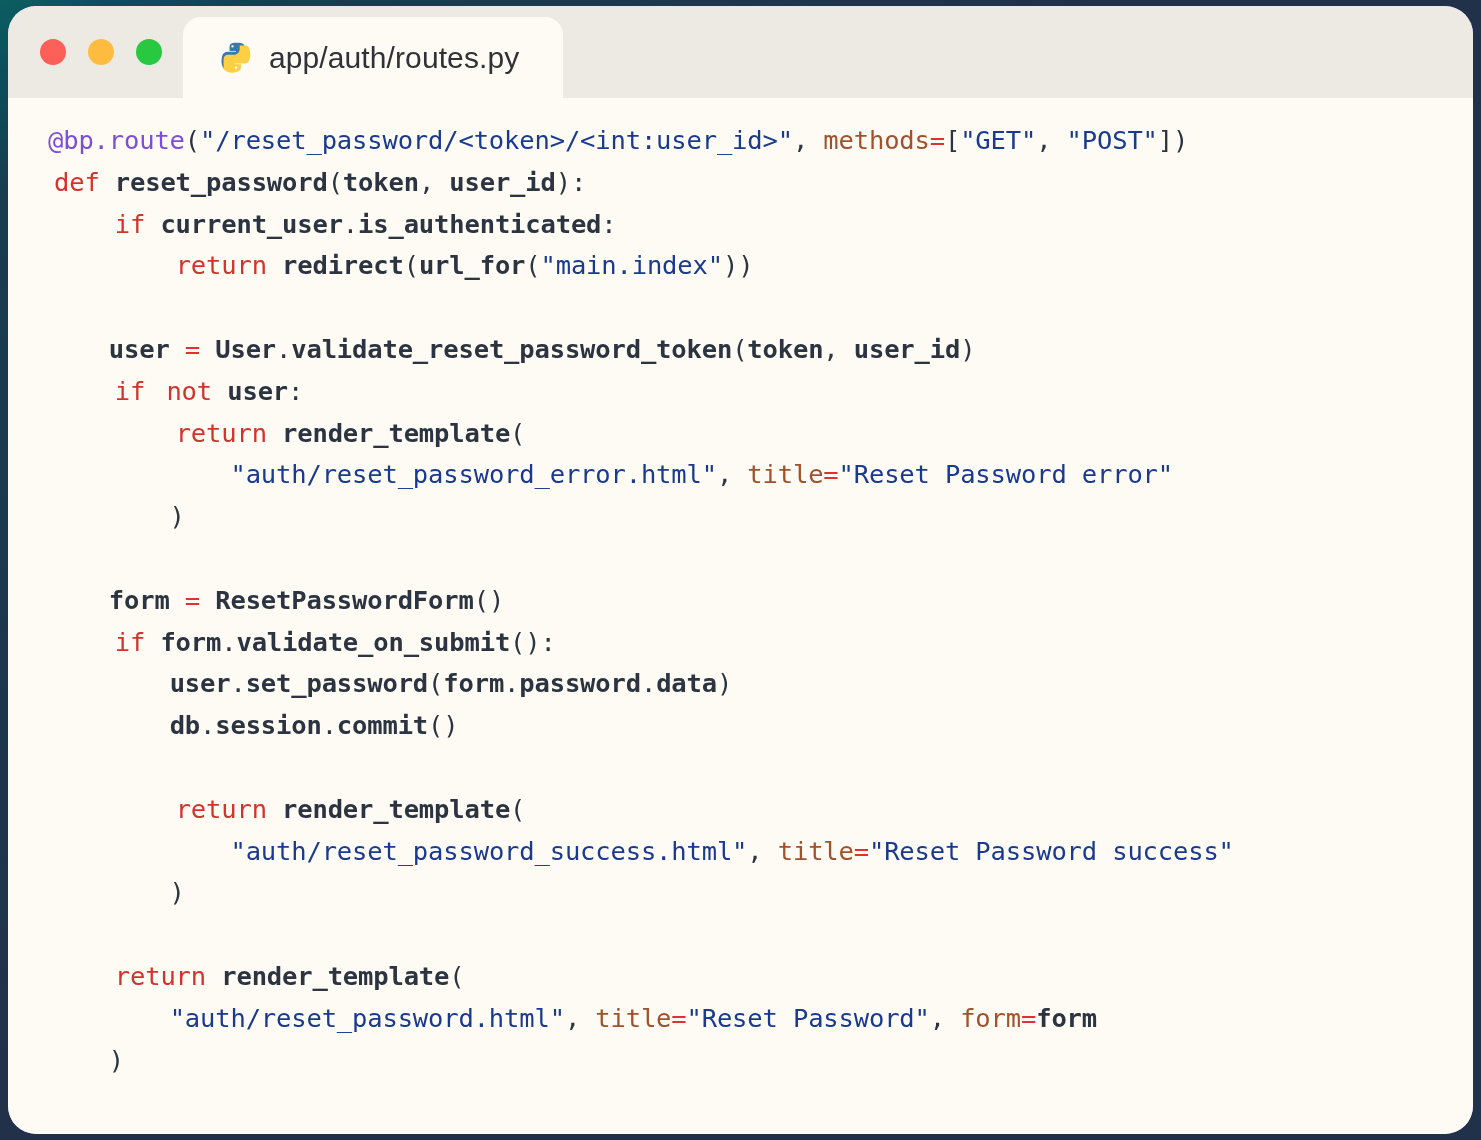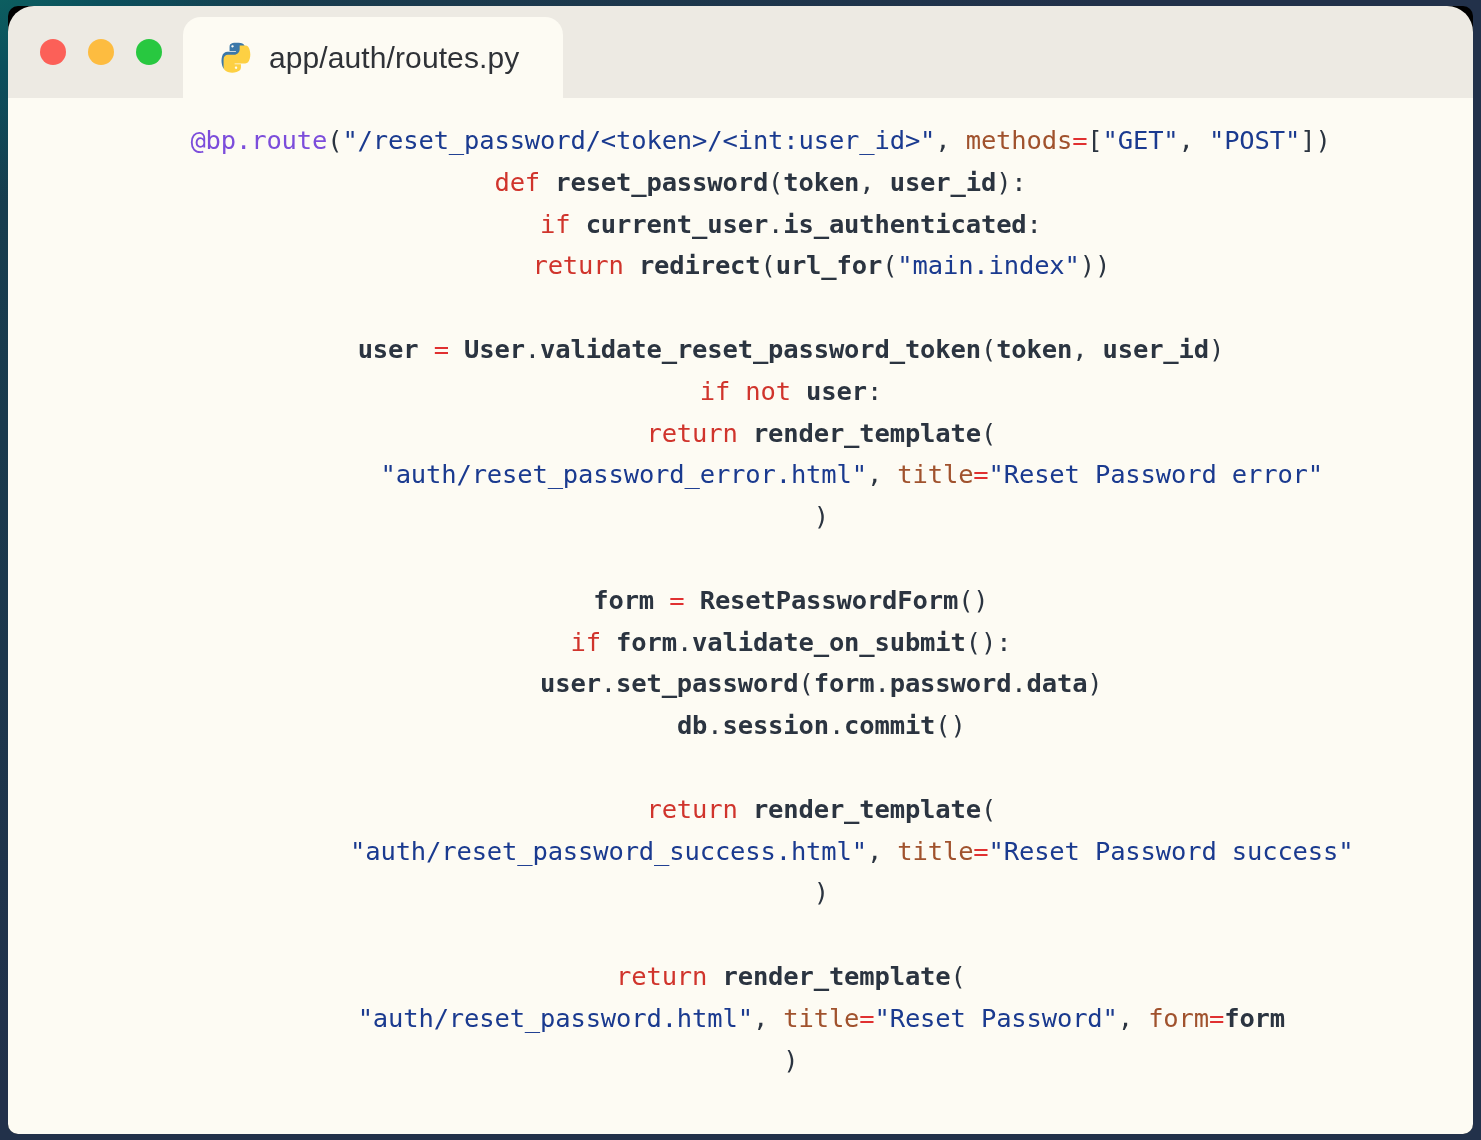--- a/index.html
+++ b/index.html
@@ -20,26 +20,25 @@
     position:absolute; inset:0;
     background:
       radial-gradient(420px 320px at -40px -50px, #0d6b63 0%, #0b4f5c 38%, rgba(34,49,74,0) 78%),
       linear-gradient(135deg, #15404f 0%, #22314a 42%, #22314a 100%);
   }
 
   .window {
     position:absolute;
     left:8px; top:6px;
     width:1465px; height:1128px;
-    border-radius:10px;
+    border-radius:28px;
     overflow:hidden;
-    background:#000000;
+    background:#c4b5fd;
     display:flex;
     flex-direction:column;
-    text-align:center;
   }
 
   
   .titlebar {
     position:relative;
     height:92px;
     flex:0 0 92px;
     background:#EDEAE3;
     border-top-left-radius:26px;
     border-top-right-radius:26px;
@@ -88,21 +87,21 @@
     font-size:25.5px;
     line-height:41.8px;
     color:#2B3440;
     white-space:pre;
     letter-spacing:-0.15px;
     tab-size:4;
   }
   .line { height:41.8px; white-space:pre; }
 
   
-  .kw    { color:#D0342C; }              
+  .kw    { color:#D0342C;margin-left:6px; }              
   .dec   { color:#7C4DDB; }
   .str   { color:#1A3A8F; }              
   .kwarg { color:#A0522D; }              
   .op    { color:#E03030; }              
   .pl    { color:#2B3440;font-weight:bold; }              
 </style>
 </head>
 <body>
 
 <div class="backdrop"></div>

